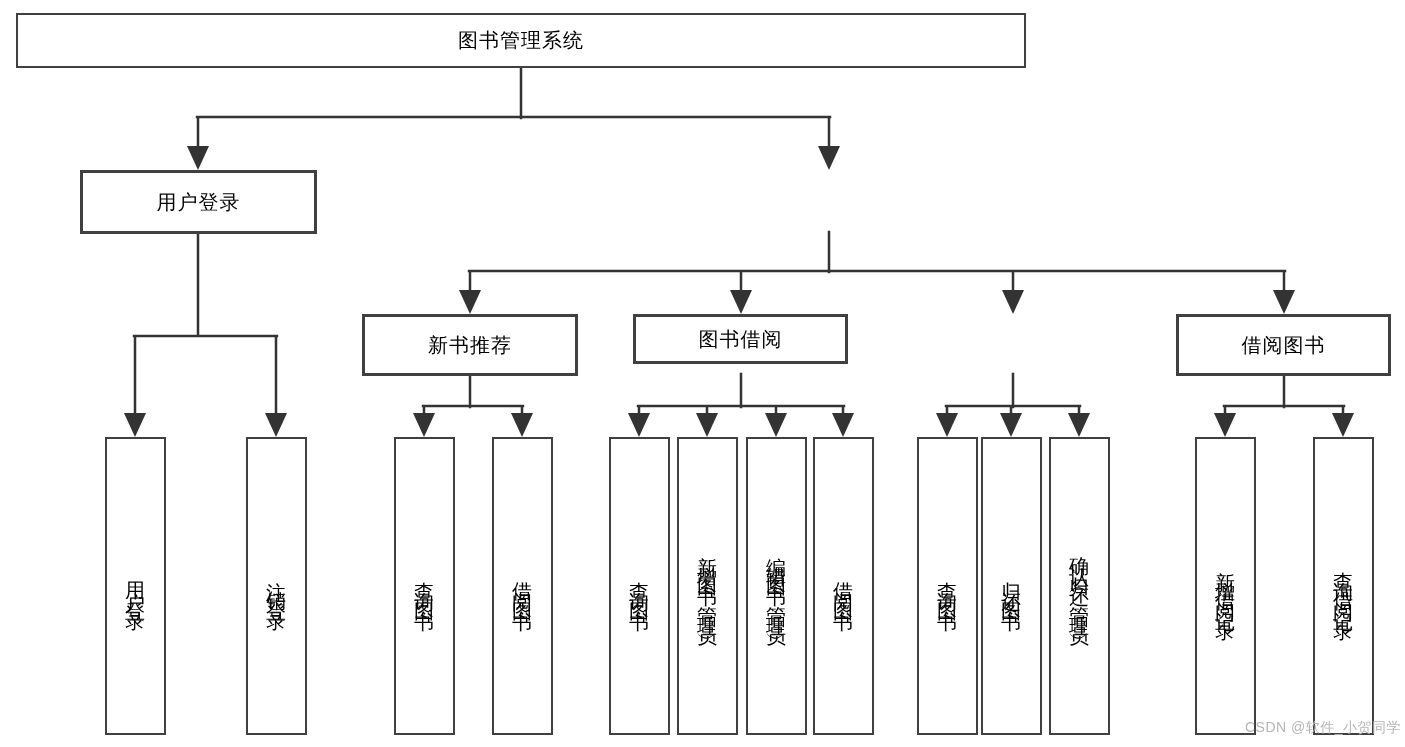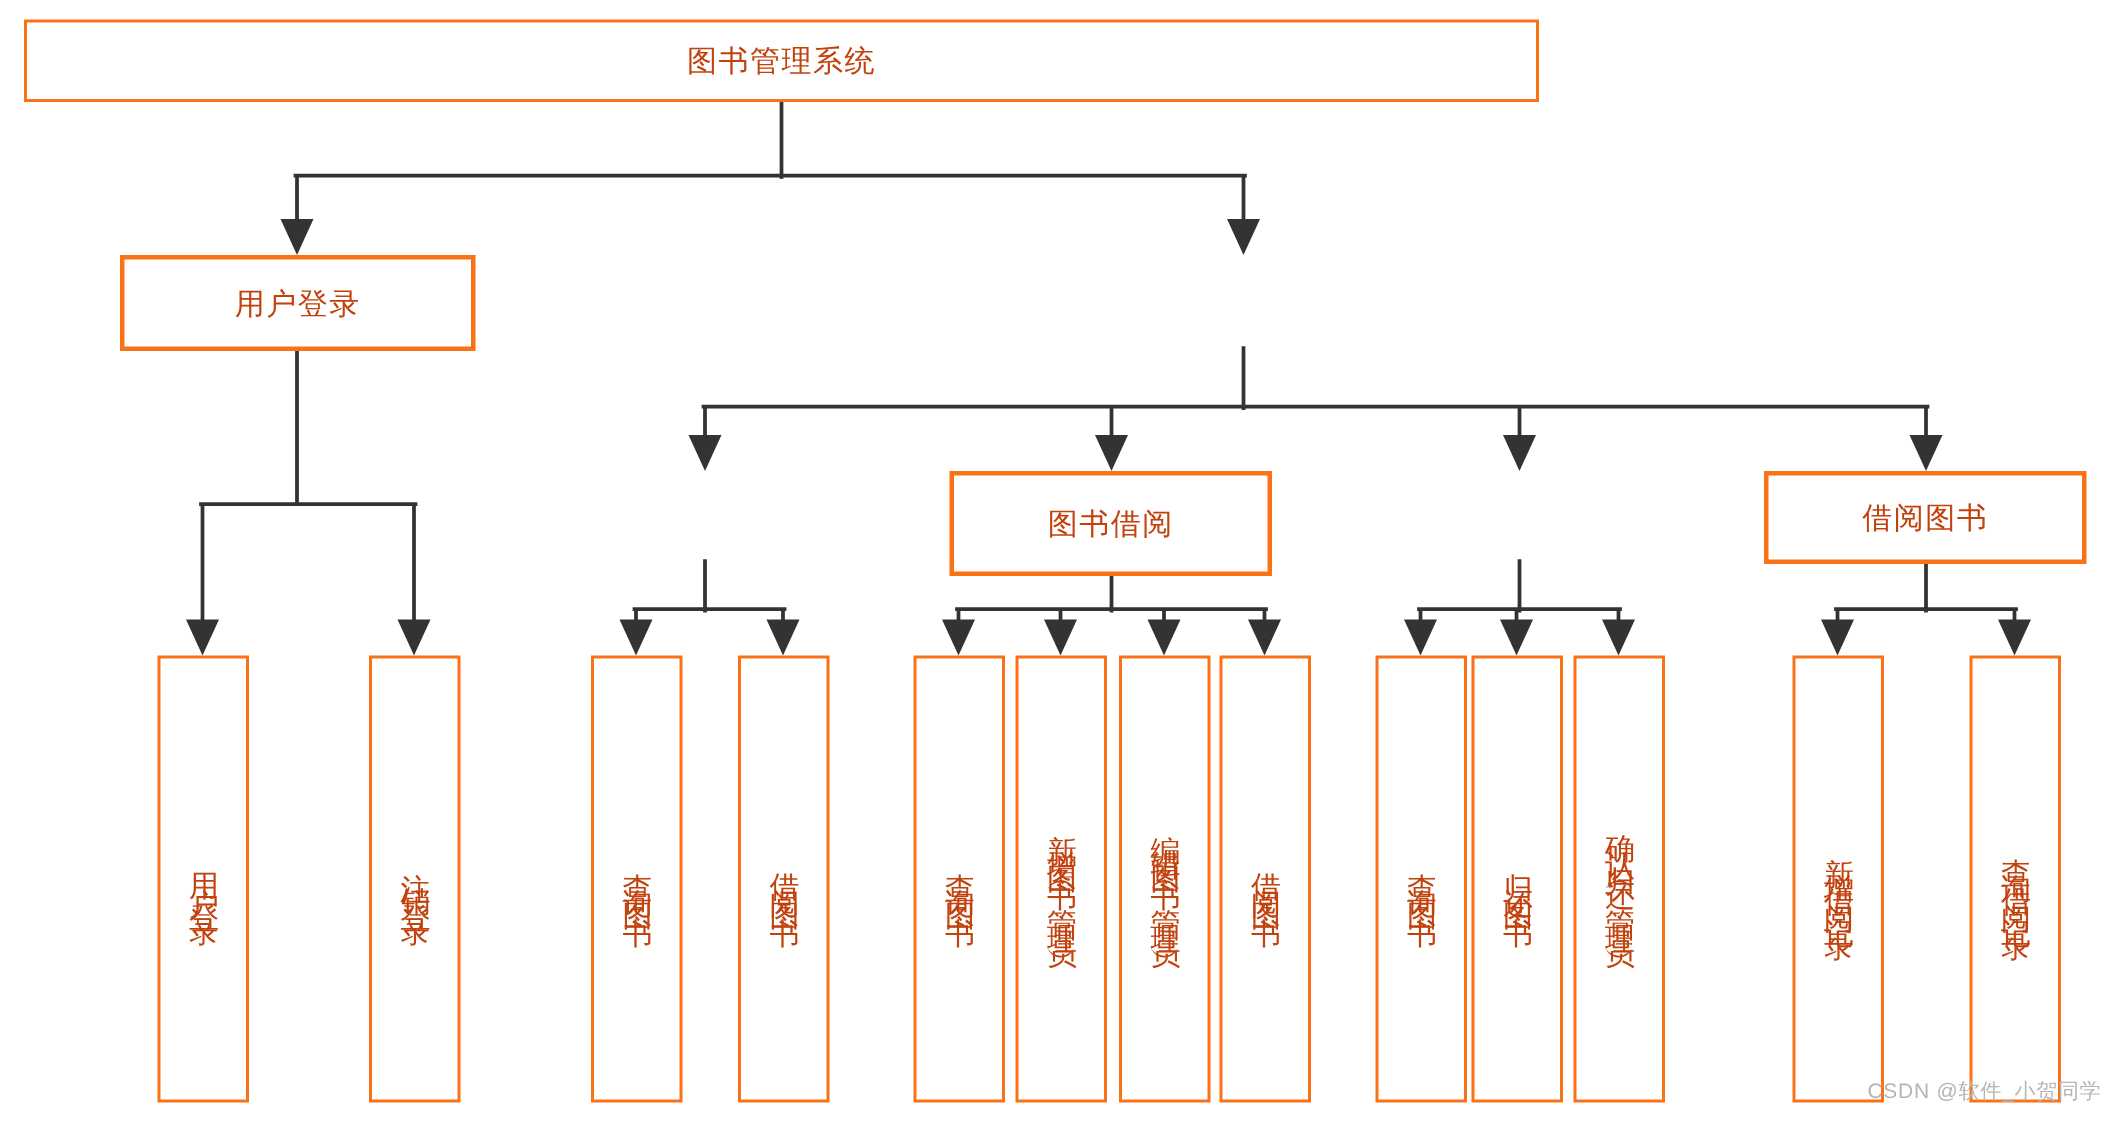--- a/index.html
+++ b/index.html
@@ -8,25 +8,25 @@
     width:1405px;height:747px;
     background:#ffffff;
     overflow:hidden;
     font-family:"Liberation Sans", sans-serif;
   }
   #connectors{position:absolute;left:0;top:0;width:1405px;height:747px;}
   .box{
     position:absolute;
     box-sizing:border-box;
     background:#ffffff;
-    border:2px solid #f97316;
+    border:2px solid #404040;
     display:flex;
     align-items:center;
     justify-content:center;
-    color:#c2410c;
+    color:#000000;
   }
   .thick{border-width:3px;}
   .hlabel{font-size:20px;letter-spacing:1px;white-space:nowrap;}
   .vlabel{
     writing-mode:vertical-rl;
     text-orientation:mixed;
     font-size:20px;
     line-height:1;
     letter-spacing:10px;
     white-space:nowrap;
@@ -82,21 +82,24 @@
   </svg>
 
   <div class="box" style="left:16px;top:13px;width:1010px;height:55px">
     <span class="hlabel">图书管理系统</span>
   </div>
 
   <div class="box thick" style="left:80px;top:170px;width:237px;height:64px">
     <span class="hlabel">用户登录</span>
   </div>
 
-  <div class="box thick" style="left:633px;top:314px;width:215px;height:70px">
+  <div class="box thick" style="left:362px;top:314px;width:216px;height:62px">
+    <span class="hlabel">新书推荐</span>
+  </div>
+  <div class="box thick" style="left:633px;top:314px;width:215px;height:50px">
     <span class="hlabel">图书借阅</span>
   </div>
   <div class="box thick" style="left:1176px;top:314px;width:215px;height:62px">
     <span class="hlabel">借阅图书</span>
   </div>
 
   <div class="box" style="left:105px;top:437px;width:61px;height:298px">
     <span class="vlabel">用户登录</span>
   </div>
   <div class="box" style="left:246px;top:437px;width:61px;height:298px">

